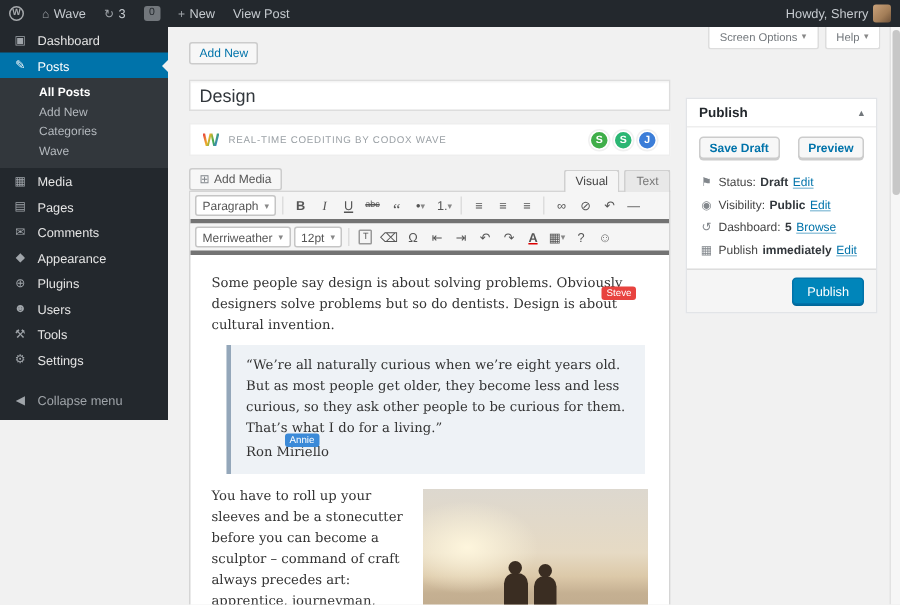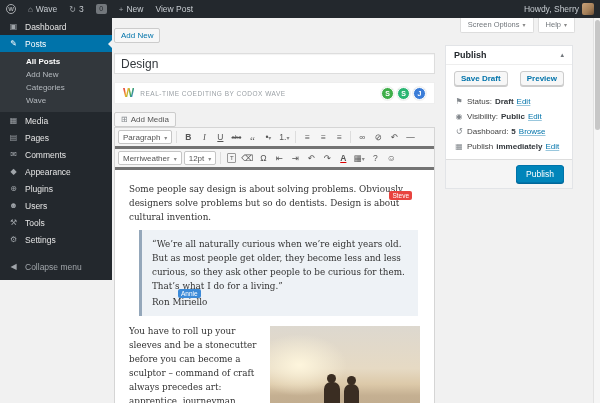--- a/index.html
+++ b/index.html
@@ -27,21 +27,21 @@
   .mi-icon { width:11px; text-align:center; color:#a0a5aa; font-size:8px; }
   .menu-item.active { background:#0073aa; color:#fff; }
   .menu-item.active .mi-icon { color:#fff; }
   .menu-item.active::after { content:""; position:absolute; right:0; top:50%; margin-top:-4px;
     border:4px solid transparent; border-right-color:#f1f1f1; }
   .submenu { background:#32373c; padding:3px 0 5px; }
   .submenu-item { padding:2px 0 2px 26px; font-size:8px; color:#b4b9be; cursor:pointer; }
   .submenu-item.current { color:#fff; font-weight:bold; }
   .collapse-item { margin-top:10px; color:#a0a5aa; }
   
-  .main { position:absolute; left:100px; top:18px; width:481px; height:360px; }
+  .main { position:absolute; left:112px; top:18px; width:481px; height:360px; }
   .screen-meta { position:absolute; top:0; right:6px; display:flex; gap:4px; z-index:10; }
   .meta-btn { background:#fff; border:1px solid #ddd; border-top:none; border-radius:0 0 2px 2px;
     padding:2px 7px 3px; font-size:7.5px; color:#72777c; display:flex; align-items:center; gap:3px; cursor:pointer; }
   .chev { font-size:6px; color:#888; }
   .page-head { display:flex; align-items:center; gap:7px; padding:10px 0 0 14px; }
   .page-head h1 { font-size:15px; font-weight:400; color:#23282d; }
   .add-new-btn { background:#f7f7f7; border:1px solid #ccc; border-radius:2px; color:#0073aa;
     font-size:8px; padding:2px 6px; cursor:pointer; }
   .columns { display:flex; gap:10px; padding:2px 8px 0 14px; align-items:flex-start; }
   .post-col { flex:1; min-width:0; }
@@ -103,21 +103,21 @@
     overflow:hidden; cursor:pointer;
     background:linear-gradient(180deg,#ddd8cf 0%,#e6dac4 38%,#dcc9a9 52%,#c5b092 62%,#b3a084 100%); }
   .glow { position:absolute; left:-18px; top:8px; width:95px; height:62px; border-radius:50%;
     background:radial-gradient(closest-side,rgba(255,247,222,.95),rgba(255,247,222,0)); }
   .person { position:absolute; background:#3a2d22; border-radius:7px 7px 2px 2px; }
   .p-a { bottom:30px; left:54px; width:16px; height:26px; }
   .p-b { bottom:30px; left:74px; width:15px; height:24px; }
   .person::before { content:""; position:absolute; top:-8px; left:3px; width:9px; height:9px;
     border-radius:50%; background:#3a2d22; }
   
-  .postbox { margin-top:0; background:#fff; border:1px solid #e2e4e7; }
+  .postbox { margin-top:20px; background:#fff; border:1px solid #e2e4e7; }
   .pb-head { display:flex; justify-content:space-between; align-items:center; padding:4px 8px;
     border-bottom:1px solid #eee; font-size:9px; font-weight:bold; color:#23282d; }
   .pb-toggle { background:none; border:none; color:#72777c; font-size:7px; cursor:pointer; }
   .pb-minor { padding:6px 8px; display:flex; justify-content:space-between; }
   .wp-btn { background:#f7f7f7; border:1px solid #ccc; border-radius:3px; color:#0073aa;
     font-size:8px; padding:2px 6px; cursor:pointer; box-shadow:0 1px 0 #ccc;font-weight:bold; }
   .pb-misc { padding:2px 0 5px; }
   .pb-row { display:flex; gap:3px; align-items:center; padding:3px 8px; font-size:8px; color:#444; }
   .pb-icon { width:10px; text-align:center; color:#82878c; font-size:8px; }
   .pb-row b { color:#32373c; }
@@ -247,20 +247,24 @@
           <span class="cav cav-b">S</span>
           <span class="cav cav-c">J</span>
         </span>
       </div>
 
       <div class="media-row">
         <button class="add-media-btn">
           <span class="am-icon">⊞</span>
           <span>Add Media</span>
         </button>
+        <div class="editor-tabs">
+          <button class="etab active">Visual</button>
+          <button class="etab">Text</button>
+        </div>
       </div>
 
       <div class="editor">
         <div class="tbar">
           <div class="tselect">
             <span>Paragraph</span>
             <span class="chev">▾</span>
           </div>
           <span class="tsep"></span>
           <button class="tb b-bold">B</button>

